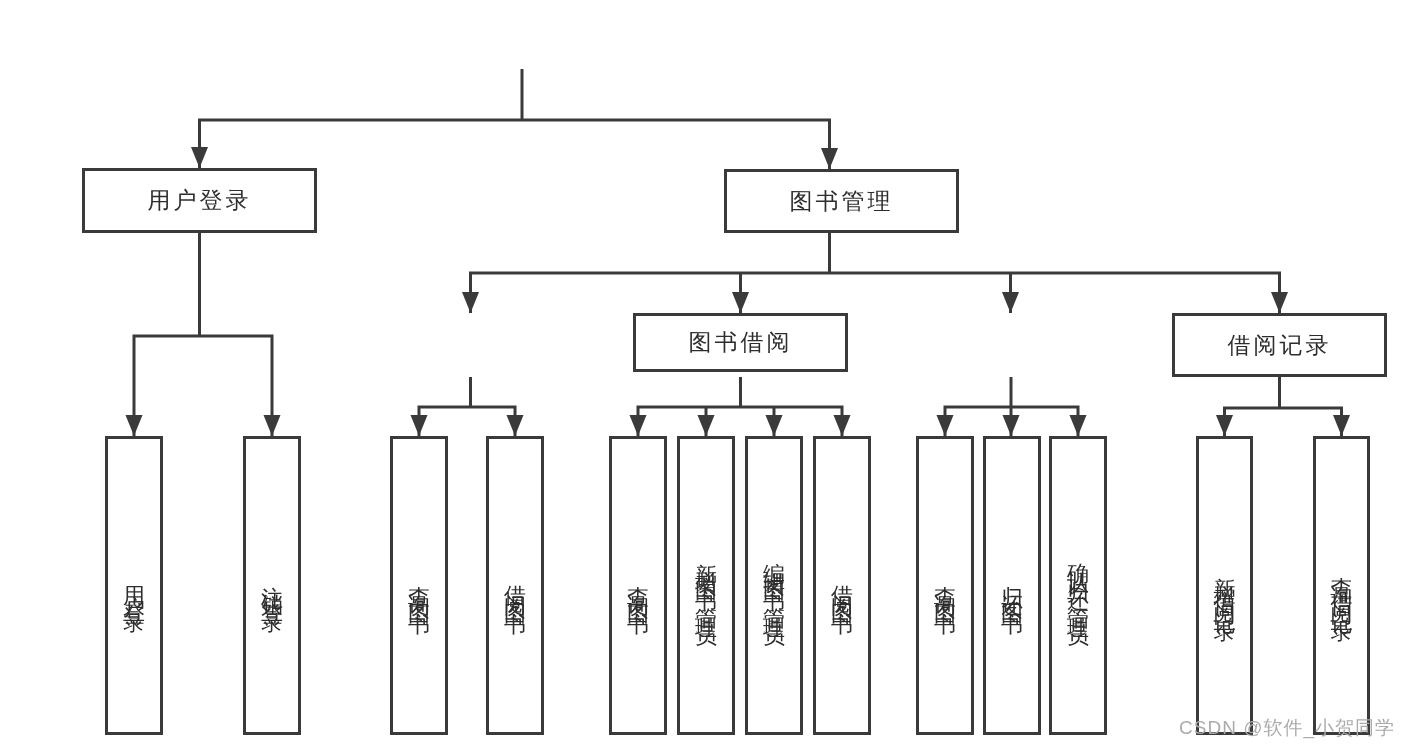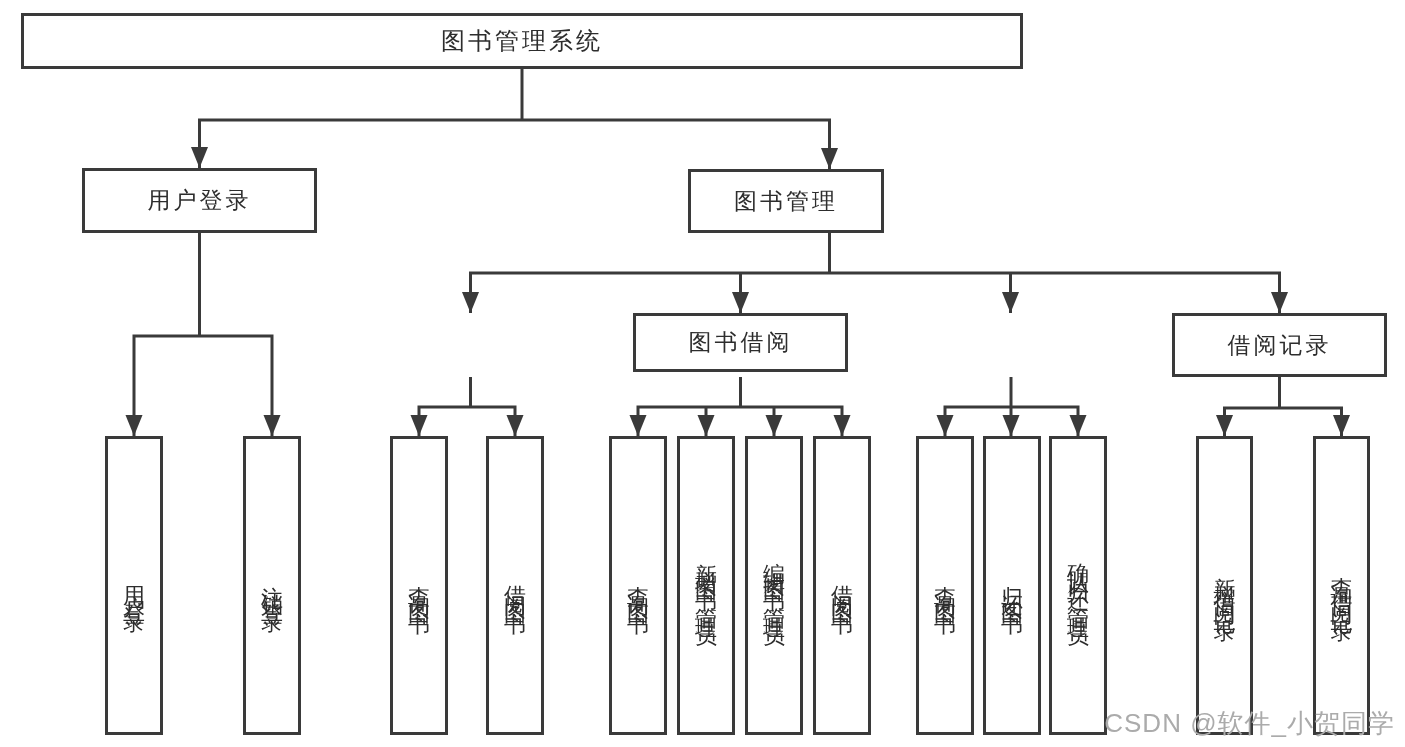--- a/index.html
+++ b/index.html
@@ -15,21 +15,21 @@
   }
   .hlabel{font-size:23px;letter-spacing:3px;white-space:nowrap;}
   .root .hlabel{font-size:24px;}
   .leaf{width:58px;height:299px;top:436px;}
   .vtext{
     writing-mode:vertical-rl;text-orientation:mixed;
     font-size:22px;letter-spacing:9px;line-height:1;
   }
   .watermark{
     position:absolute;right:10px;bottom:6px;
-    font-size:26px;color:#ababab;letter-spacing:1px;white-space:nowrap;margin-top:21px;
+    font-size:19px;color:#ababab;letter-spacing:1px;white-space:nowrap;margin-top:21px;
   }
 </style>
 </head>
 <body>
 
 <div id="canvas">
 
   <svg id="connectors" width="1405" height="747" viewBox="0 0 1405 747">
     <g stroke="#3a3a3a" stroke-width="3" fill="none" stroke-linejoin="miter" stroke-linecap="butt">
 
@@ -74,28 +74,25 @@
       <polygon points="774,436 765.5,415 782.5,415"></polygon>
       <polygon points="842,436 833.5,415 850.5,415"></polygon>
       <polygon points="945,436 936.5,415 953.5,415"></polygon>
       <polygon points="1011,436 1002.5,415 1019.5,415"></polygon>
       <polygon points="1078,436 1069.5,415 1086.5,415"></polygon>
       <polygon points="1224.5,436 1216,415 1233,415"></polygon>
       <polygon points="1341.5,436 1333,415 1350,415"></polygon>
     </g>
   </svg>
 
-  <div class="box root" style="left:21px;top:13px;width:1002px;height:56px">
-    <span class="hlabel">图书管理系统</span>
-  </div>
 
   <div class="box" style="left:82px;top:168px;width:235px;height:65px">
     <span class="hlabel">用户登录</span>
   </div>
-  <div class="box" style="left:688px;top:169px;width:196px;height:64px">
+  <div class="box" style="left:724px;top:169px;width:235px;height:64px">
     <span class="hlabel">图书管理</span>
   </div>
 
   <div class="box" style="left:633px;top:313px;width:215px;height:59px">
     <span class="hlabel">图书借阅</span>
   </div>
   <div class="box" style="left:1172px;top:313px;width:215px;height:64px">
     <span class="hlabel">借阅记录</span>
   </div>
 

